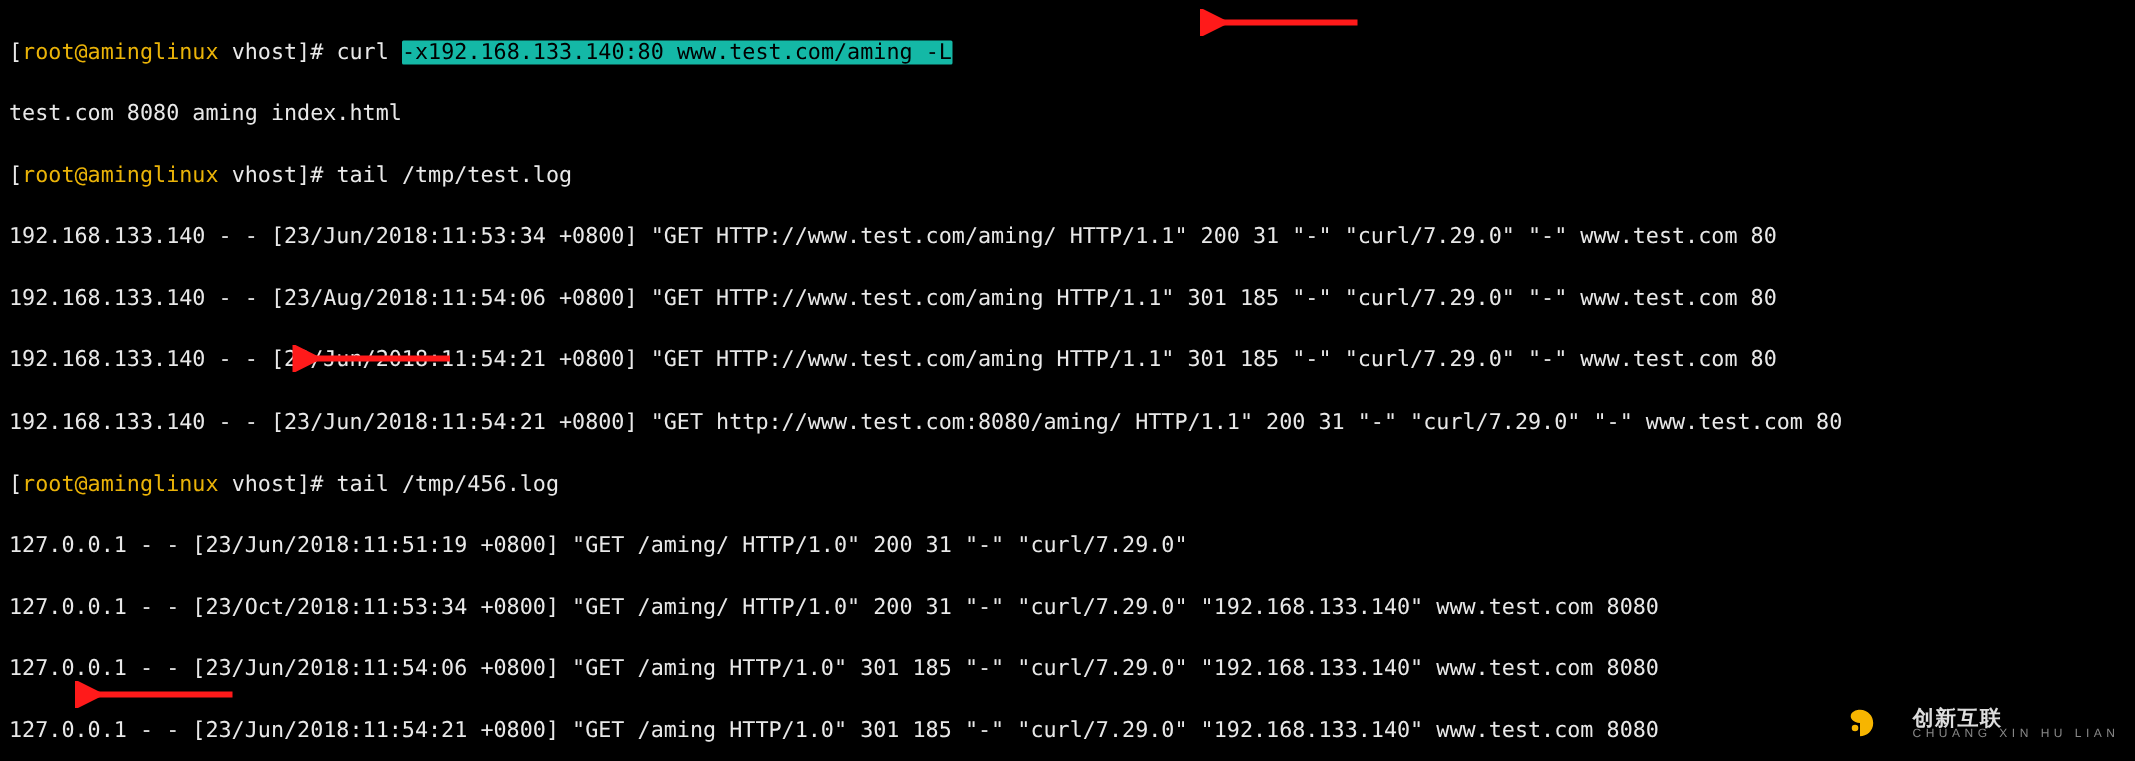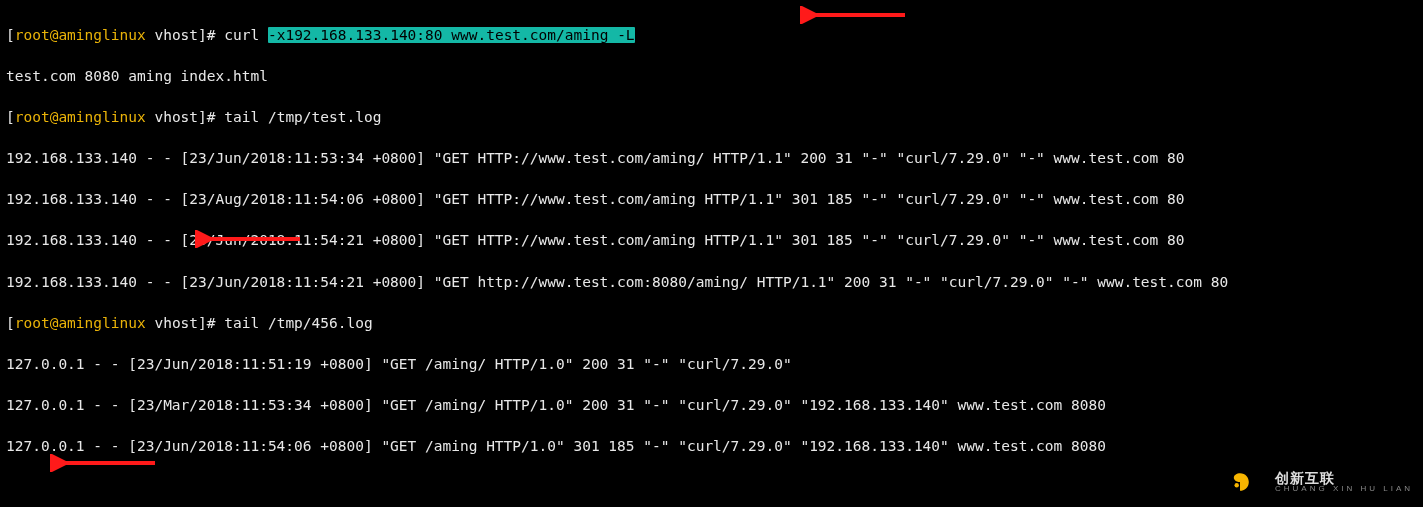--- a/index.html
+++ b/index.html
@@ -57,22 +57,23 @@
 <div class="terminal">
 <div class="line"><span class="plain">[</span><span class="red-prompt">root@aminglinux</span><span class="plain"> </span><span class="plain">vhost</span><span class="plain">]# </span><span class="plain">curl </span><span class="sel">-x192.168.133.140:80 www.test.com/aming -L</span></div>
 <div class="line"><span class="plain">test.com 8080 aming index.html</span></div>
 <div class="line"><span class="plain">[</span><span class="red-prompt">root@aminglinux</span><span class="plain"> </span><span class="plain">vhost</span><span class="plain">]# </span><span class="plain">tail /tmp/test.log</span></div>
 <div class="line"><span class="plain">192.168.133.140 - - [23/Jun/2018:11:53:34 +0800] "GET HTTP://www.test.com/aming/ HTTP/1.1" 200 31 "-" "curl/7.29.0" "-" www.test.com 80</span></div>
 <div class="line"><span class="plain">192.168.133.140 - - [23/Aug/2018:11:54:06 +0800] "GET HTTP://www.test.com/aming HTTP/1.1" 301 185 "-" "curl/7.29.0" "-" www.test.com 80</span></div>
 <div class="line"><span class="plain">192.168.133.140 - - [23/Jun/2018:11:54:21 +0800] "GET HTTP://www.test.com/aming HTTP/1.1" 301 185 "-" "curl/7.29.0" "-" www.test.com 80</span></div>
 <div class="line"><span class="plain">192.168.133.140 - - [23/Jun/2018:11:54:21 +0800] "GET http://www.test.com:8080/aming/ HTTP/1.1" 200 31 "-" "curl/7.29.0" "-" www.test.com 80</span></div>
 <div class="line"><span class="plain">[</span><span class="red-prompt">root@aminglinux</span><span class="plain"> </span><span class="plain">vhost</span><span class="plain">]# </span><span class="plain">tail /tmp/456.log</span></div>
 <div class="line"><span class="plain">127.0.0.1 - - [23/Jun/2018:11:51:19 +0800] "GET /aming/ HTTP/1.0" 200 31 "-" "curl/7.29.0"</span></div>
-<div class="line"><span class="plain">127.0.0.1 - - [23/Mar/2018:11:53:34 +0800] "GET /aming/ HTTP/1.0" 200 31 "-" "curl/7.29.0" "192.168.133.140" www.test.com 8080</span></div>
+<div class="line"><span class="plain">127.0.0.1 - - [23/Oct/2018:11:53:34 +0800] "GET /aming/ HTTP/1.0" 200 31 "-" "curl/7.29.0" "192.168.133.140" www.test.com 8080</span></div>
 <div class="line"><span class="plain">127.0.0.1 - - [23/Jun/2018:11:54:06 +0800] "GET /aming HTTP/1.0" 301 185 "-" "curl/7.29.0" "192.168.133.140" www.test.com 8080</span></div>
+<div class="line"><span class="plain">127.0.0.1 - - [23/Jun/2018:11:54:21 +0800] "GET /aming HTTP/1.0" 301 185 "-" "curl/7.29.0" "192.168.133.140" www.test.com 8080</span></div>
 
 
 </div>
 
 <div class="arrow" style="left:800px; top:6px;">
   <svg width="110" height="18" viewBox="0 0 110 18">
     <defs>
         <marker id="ah1" markerWidth="10" markerHeight="10" refX="2" refY="5" orient="auto">
           <path d="M10,0 L0,5 L10,10 Z" fill="#ff1a1a"></path>
         </marker>

